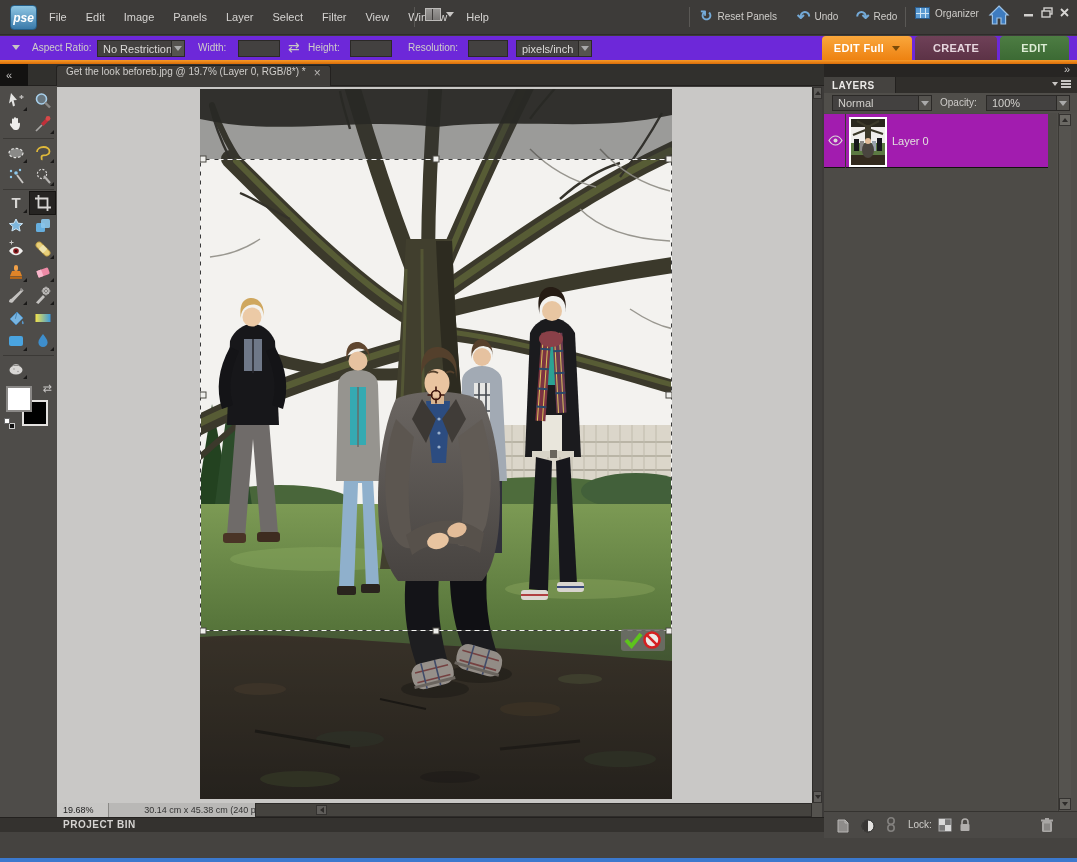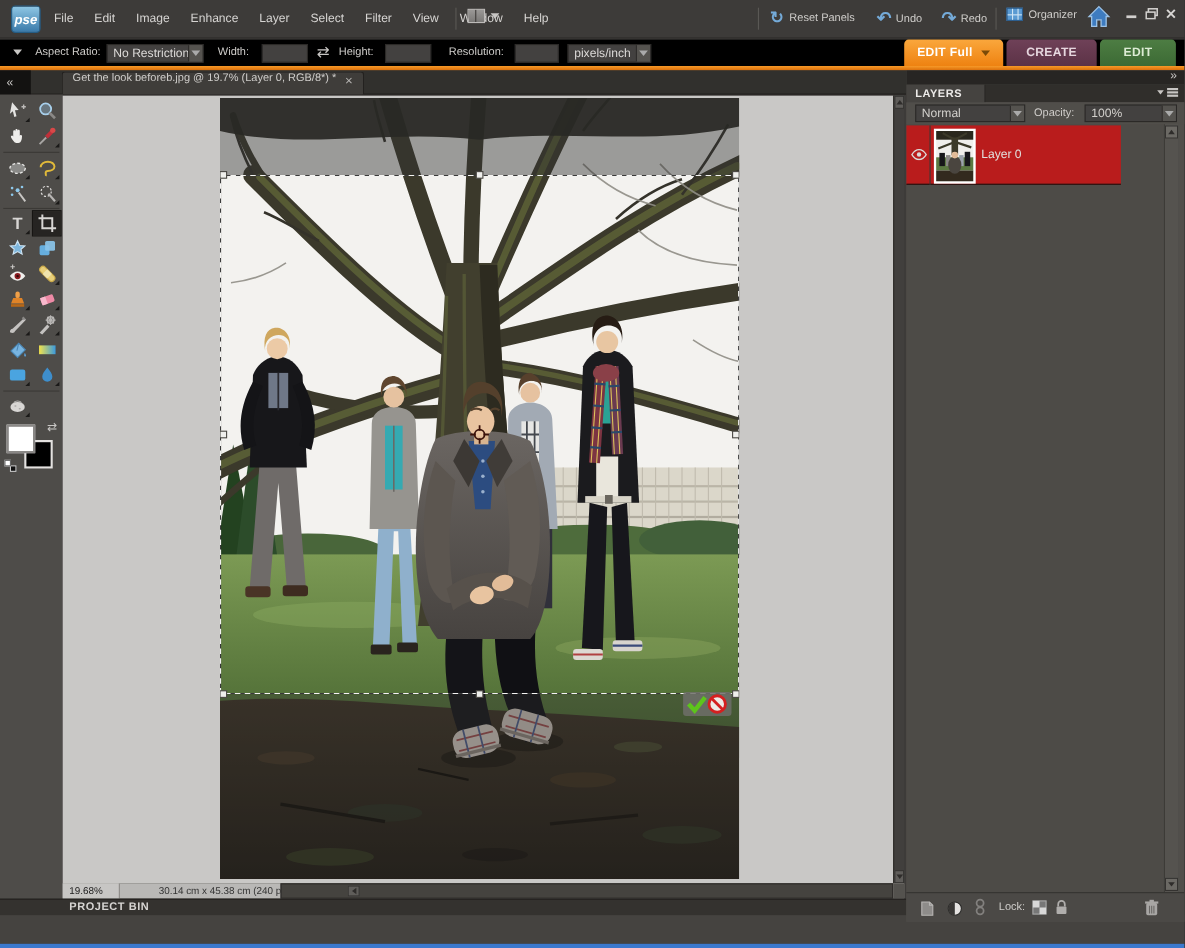--- a/index.html
+++ b/index.html
@@ -29,21 +29,21 @@
 <body>
 
 <div id="root">
 
   <div class="a" style="left:0;top:0;width:1077px;height:35px;background:#3d3b39;border-bottom:1px solid #2e2c2a;">
     <div class="a" style="left:10px;top:5px;width:27px;height:25px;border-radius:4px;background:linear-gradient(#8ec6e4,#3a7aaa);border:1px solid #255d85;color:#fff;font-weight:bold;font-style:italic;font-size:12px;display:flex;align-items:center;justify-content:center;">pse</div>
     <div class="a" style="left:44px;top:4px;display:flex;gap:9px;align-items:center;height:26px;">
       <span class="menuitem">File</span>
       <span class="menuitem">Edit</span>
       <span class="menuitem">Image</span>
-      <span class="menuitem">Enhance</span>
+      <span class="menuitem">Panels</span>
       <span class="menuitem">Layer</span>
       <span class="menuitem">Select</span>
       <span class="menuitem">Filter</span>
       <span class="menuitem">View</span>
       <span class="menuitem">Window</span>
       <span class="menuitem">Help</span>
     </div>
     <div class="vsep a" style="left:414px;top:7px;height:20px;"></div>
     <div class="a" style="left:425px;top:8px;display:flex;align-items:center;gap:5px;">
       <span style="display:inline-block;width:16px;height:13px;border:1px solid #bdbbb9;background:linear-gradient(#9a9896,#7a7876);position:relative;">
@@ -91,21 +91,21 @@
           </svg>
         </span>
       <span class="winbtn">
           <svg width="11" height="11">
             <path d="M2 2 L9 9 M9 2 L2 9" stroke="#d8d6d4" stroke-width="1.8"></path>
           </svg>
         </span>
     </div>
   </div>
 
-  <div class="a" style="left:0;top:36px;width:1077px;height:24px;background:#000000;">
+  <div class="a" style="left:0;top:36px;width:1077px;height:24px;background:#6d28d9;">
     <span class="tri-d a" style="left:12px;top:9px;"></span>
     <span class="lbl a" style="left:32px;top:6px;">Aspect Ratio:</span>
     <div class="dd a" style="left:97px;top:4px;width:88px;height:17px;">
       <span class="txt">No Restriction</span>
       <span class="ddbtn">
           <span class="tri-d" style="border-top-color:#aaa;"></span>
         </span>
     </div>
     <span class="lbl a" style="left:198px;top:6px;">Width:</span>
     <input class="inp a" style="left: 238px; top: 4px; width: 42px; height: 17px;" value="">
@@ -607,21 +607,21 @@
       <span class="lbl a" style="left:116px;top:4px;">Opacity:</span>
       <div class="dd panel-dd a" style="left:162px;top:2px;width:84px;height:16px;">
         <span class="txt">100%</span>
         <span class="ddbtn">
             <span class="tri-d" style="border-top-color:#aaa;"></span>
           </span>
       </div>
     </div>
 
     <div class="a" style="left:0;top:49px;width:233px;height:698px;background:#4d4b47;">
-      <div class="a" style="left:0;top:1px;width:195px;height:54px;background:#b91c1c;border-bottom:1px solid #141210;">
+      <div class="a" style="left:0;top:1px;width:224px;height:54px;background:#a21caf;border-bottom:1px solid #141210;">
         <div class="a" style="left:0;top:0;width:22px;height:54px;border-right:1px solid #3a3834;"></div>
         <svg class="a" style="left:4px;top:21px;" width="15" height="11" viewBox="0 0 15 11">
             <path d="M1 5.5 C3 2.2 5.2 1 7.5 1 S12 2.2 14 5.5 C12 8.8 9.8 10 7.5 10 S3 8.8 1 5.5 Z" fill="none" stroke="#dcdad8" stroke-width="1.2"></path>
             <circle cx="7.5" cy="5.5" r="2" fill="#dcdad8"></circle>
           </svg>
         <div class="a" style="left:25px;top:3px;width:38px;height:50px;background:#fff;padding:2px;">
           <svg width="34" height="46" viewBox="0 0 34 46">
               <rect width="34" height="46" fill="#f0efec"></rect>
               <rect width="34" height="8" fill="#2a281e"></rect>
               <rect x="14" y="6" width="6" height="16" fill="#3c3a2a"></rect>

